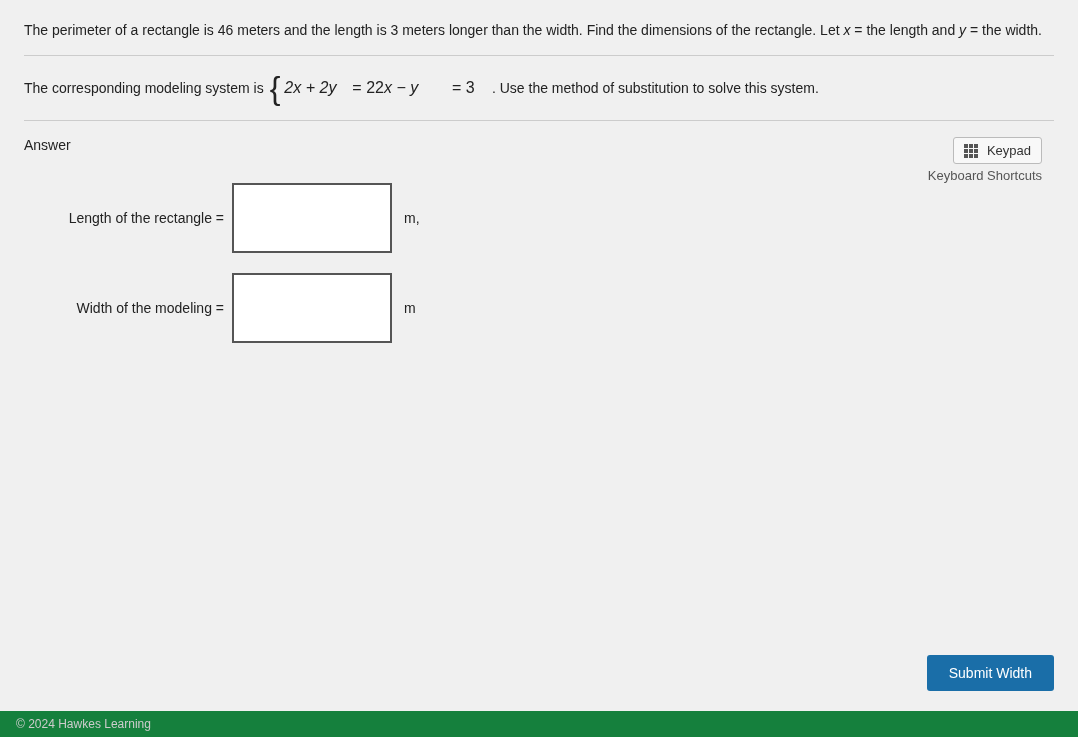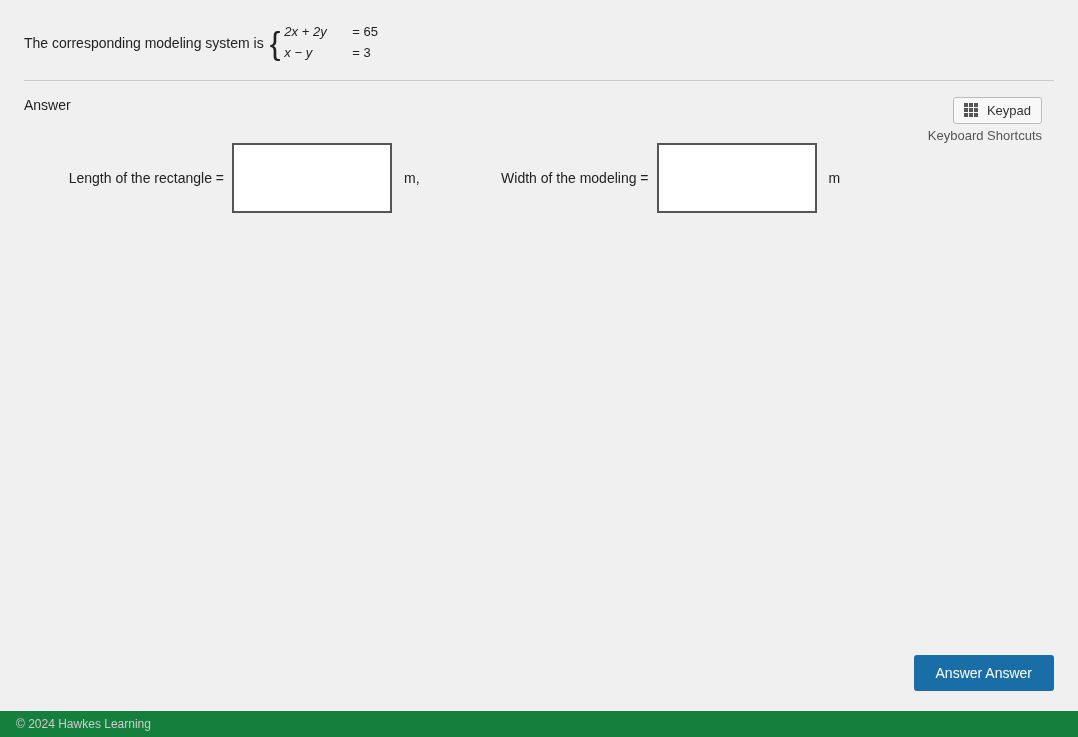--- a/index.html
+++ b/index.html
@@ -60,22 +60,21 @@
 
     .brace {
       font-size: 32px;
       line-height: 1;
       margin-right: 4px;
       color: #222;
     }
 
     .equations {
       display: flex;
-      flex-direction: column;
-      font-size: 13px;
+      font-size: 16px;
       color: #222;
       line-height: 1.6;
     }
 
     .equation-row {
       display: flex;
       gap: 8px;
       align-items: center;
     }
 
@@ -128,24 +127,24 @@
       border-radius: 3px;
     }
 
     .keyboard-shortcuts-text {
       font-size: 13px;
       color: #555;
     }
 
     .input-fields-area {
       display: flex;
-      flex-direction: row;
+      flex-direction: column;
       align-items: flex-start;
       margin-top: 30px;
-      gap: 29px;
+      gap: 20px;
     }
 
     .field-row {
       display: flex;
       align-items: center;
       gap: 8px;
     }
 
     .field-label {
       font-size: 14px;
@@ -207,36 +206,43 @@
       height: 4px;
       background-color: #555;
       display: block;
     }
   </style>
 </head>
 <body>
 
 <div class="main-content">
 
+  <div class="problem-statement">
+    <span>The perimeter of a rectangle is 46 meters and the length is 3 meters longer than the width. Find the dimensions of the rectangle. Let</span>
+    <span style="font-style:italic;">x</span><span> = </span><span>the length and</span>
+    <span style="font-style:italic;">y</span>
+    <span>= the width.</span>
+  </div>
 
   <div class="modeling-system-row">
     <span class="modeling-text">The corresponding modeling system is</span>
     <div class="brace-system">
       <span class="brace">{</span>
       <div class="equations">
         <div class="equation-row">
           <span class="eq-label">2x + 2y</span>
-          <span class="eq-equals">= 65</span>
+          <span class="eq-equals">= 22</span>
         </div>
         <div class="equation-row">
           <span class="eq-label">x − y</span>
           <span class="eq-equals">= 3</span>
         </div>
       </div>
     </div>
+    <span class="use-method-text">. Use the method of substitution to solve this system.</span>
   </div>
 
   <div class="answer-section">
 
     <div class="answer-label">Answer</div>
 
     <div class="keypad-area">
       <button class="keypad-button">
         <div class="keypad-icon">
           <span></span>
@@ -267,21 +273,21 @@
         <input class="answer-input" type="text" value="" style="">
         <span class="unit-label">m</span>
       </div>
 
     </div>
 
   </div>
 
   <div class="submit-area">
     <button class="submit-button">
-      <span>Answer Answer</span>
+      <span>Submit Width</span>
     </button>
   </div>
 
 </div>
 
 <div class="footer">
   <span>© 2024 Hawkes Learning</span>
 </div>
 
 </body></html>

